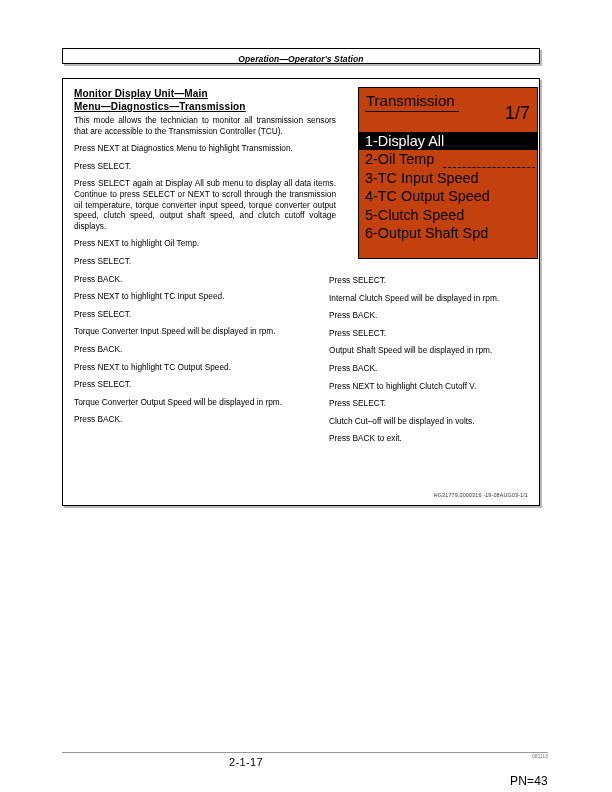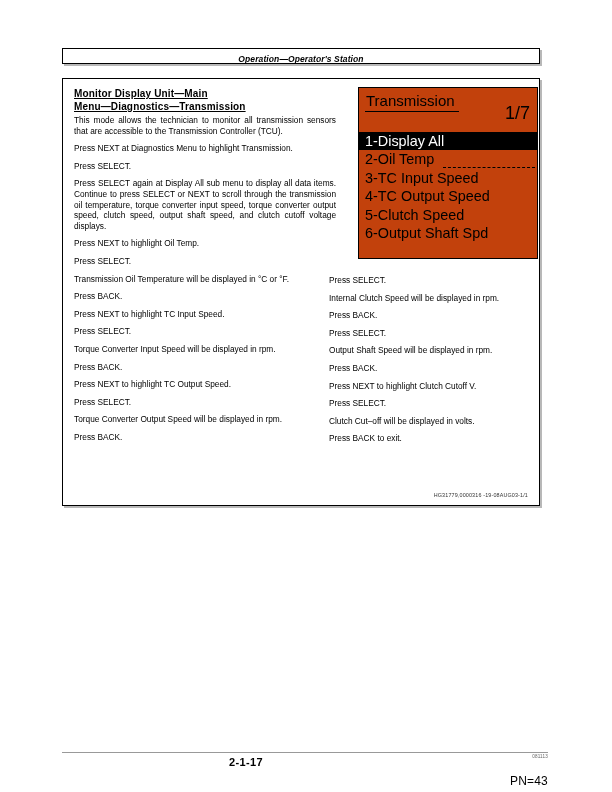--- a/index.html
+++ b/index.html
@@ -173,21 +173,21 @@
     width: 486px;
     border-top: 1px solid #999999;
   }
   .footer-page {
     position: absolute;
     left: 0;
     top: 756px;
     width: 492px;
     text-align: center;
     font-size: 11px;
-    font-weight: bold;
+    font-weight: normal;
     letter-spacing: 0.4px;
   }
   .footer-right {
     position: absolute;
     right: 64px;
     top: 753px;
     text-align: right;
     line-height: 8px;
   }
   .footer-date {
@@ -236,21 +236,20 @@
       <div class="lcd-dash"></div>
     </div>
 
     <div class="col-left">
       <p class="body justify">This mode allows the technician to monitor all transmission sensors that are accessible to the Transmission Controller (TCU).</p>
       <p class="body justify">Press NEXT at Diagnostics Menu to highlight Transmission.</p>
       <p class="body">Press SELECT.</p>
       <p class="body justify">Press SELECT again at Display All sub menu to display all data items. Continue to press SELECT or NEXT to scroll through the transmission oil temperature, torque converter input speed, torque converter output speed, clutch speed, output shaft speed, and clutch cutoff voltage displays.</p>
       <p class="body">Press NEXT to highlight Oil Temp.</p>
       <p class="body">Press SELECT.</p>
-      <p class="body">Transmission Oil Temperature will be displayed in °C or °F.</p>
       <p class="body">Press BACK.</p>
       <p class="body">Press NEXT to highlight TC Input Speed.</p>
       <p class="body">Press SELECT.</p>
       <p class="body">Torque Converter Input Speed will be displayed in rpm.</p>
       <p class="body">Press BACK.</p>
       <p class="body">Press NEXT to highlight TC Output Speed.</p>
       <p class="body">Press SELECT.</p>
       <p class="body">Torque Converter Output Speed will be displayed in rpm.</p>
       <p class="body">Press BACK.</p>
     </div>

